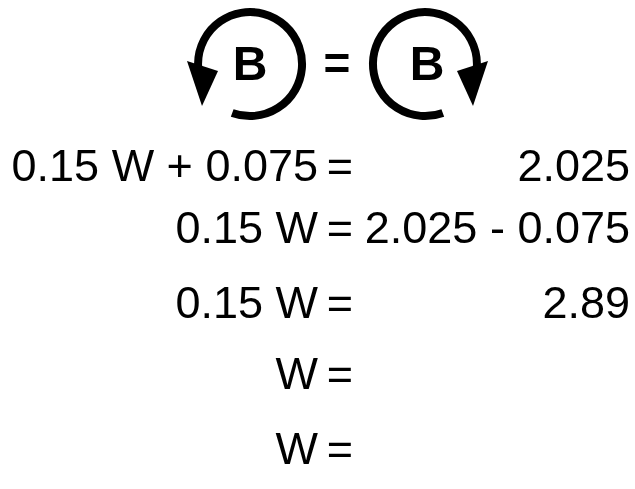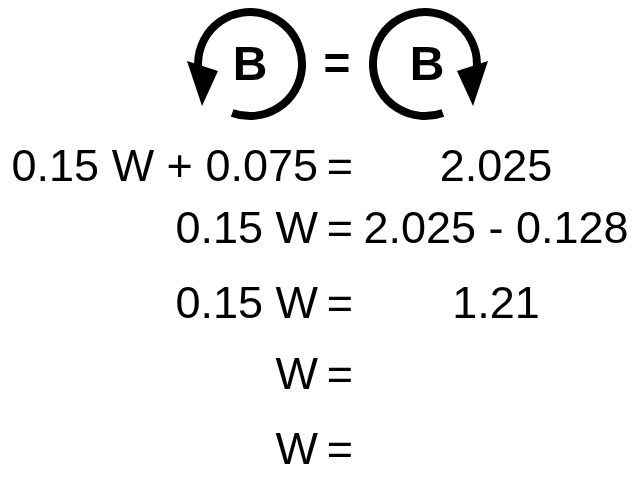--- a/index.html
+++ b/index.html
@@ -44,21 +44,21 @@
     position: absolute;
     left: 10px;
     display: grid;
     grid-template-columns: 308px 44px 268px;
     font-size: 45px;
     line-height: 1.15;
     white-space: nowrap;
   }
   .eq-row .lhs { text-align: right; }
   .eq-row .eq  { text-align: center; }
-  .eq-row .rhs { text-align: center; }
+  .eq-row .rhs { text-align: right; }
 </style>
 </head>
 <body>
 
 <div class="figure">
 
   <svg class="torque-diagram" width="635" height="135" viewBox="0 0 635 135" xmlns="http://www.w3.org/2000/svg">
     <g>
       <path class="arc" d="M 232.2 112.9 A 52 52 0 1 0 202.9 86"></path>
       <path class="head" d="M 187 61 L 218 71 L 202 106 Z"></path>
@@ -76,27 +76,27 @@
 
   <div class="eq-row" style="top:140px">
     <span class="lhs">0.15 W + 0.075</span>
     <span class="eq">=</span>
     <span class="rhs">2.025</span>
   </div>
 
   <div class="eq-row" style="top:202px">
     <span class="lhs">0.15 W</span>
     <span class="eq">=</span>
-    <span class="rhs">2.025 - 0.128</span>
+    <span class="rhs">2.025 - 0.075</span>
   </div>
 
   <div class="eq-row" style="top:277px">
     <span class="lhs">0.15 W</span>
     <span class="eq">=</span>
-    <span class="rhs">1.21</span>
+    <span class="rhs">2.89</span>
   </div>
 
   <div class="eq-row" style="top:348px">
     <span class="lhs">W</span>
     <span class="eq">=</span>
   </div>
 
   <div class="eq-row" style="top:423px">
     <span class="lhs">W</span>
     <span class="eq">=</span>

